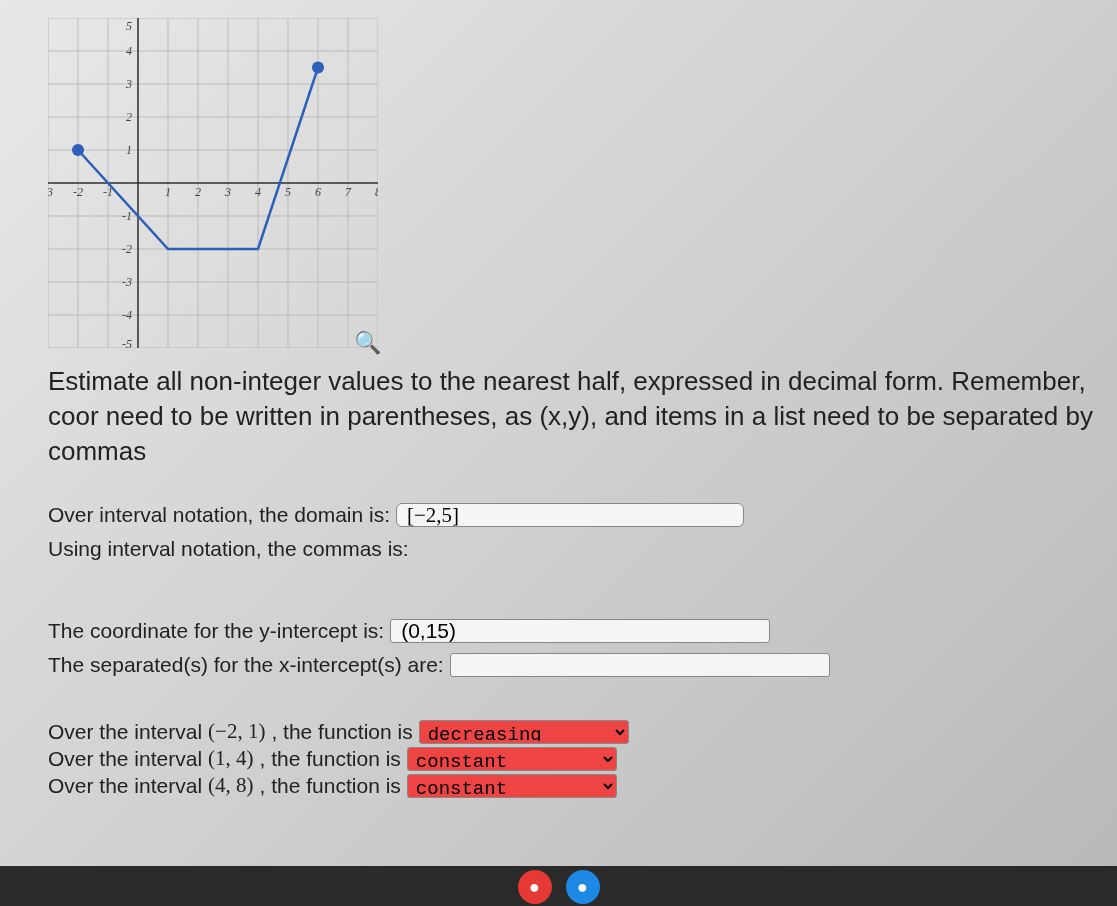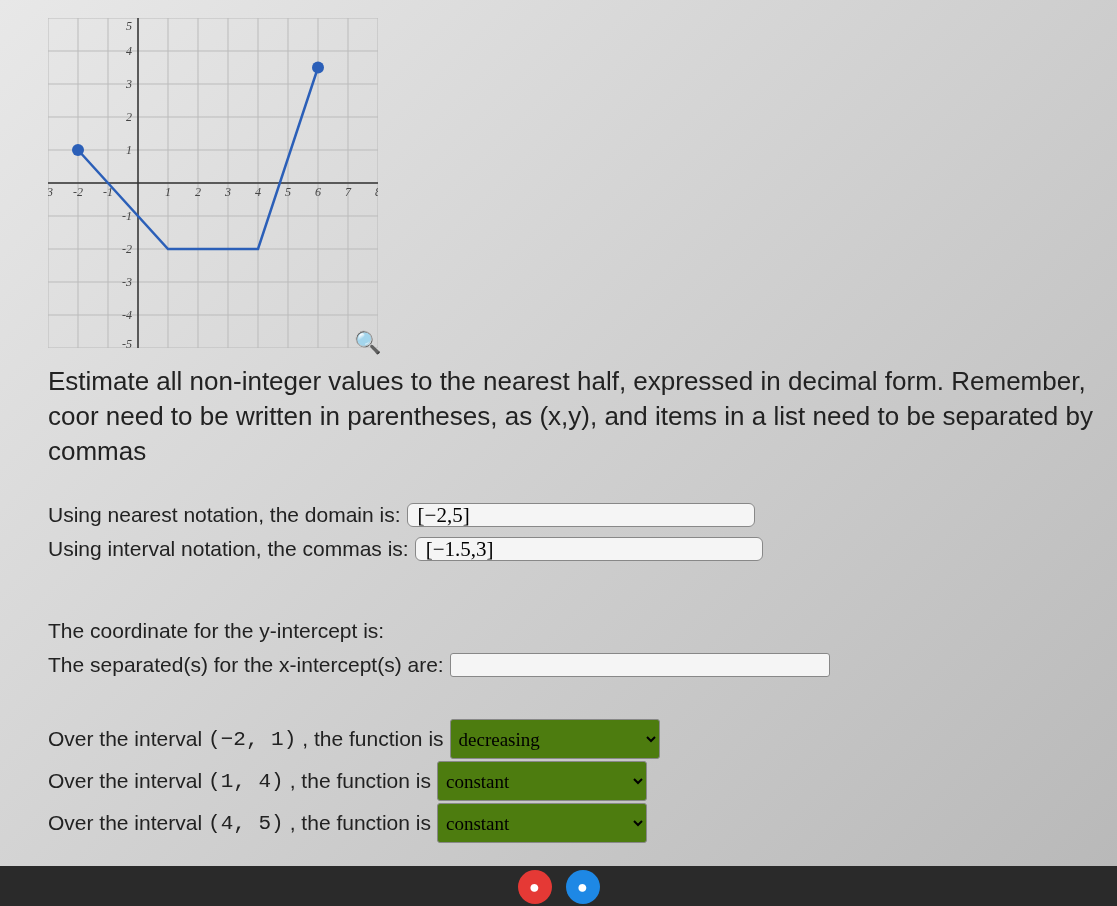--- a/index.html
+++ b/index.html
@@ -56,31 +56,31 @@
     height: 24px;
     width: 348px;
   }
   input.text-field.plain-font {
     font-family: Arial, Helvetica, sans-serif;
     border-radius: 3px;
     width: 380px;
   }
   input.text-field.empty { width: 380px; }
   select.dropdown {
-    font-family: Liberation Serif, serif;
+    font-family: Liberation Mono, monospace;
     font-size: 19px;
     padding: 2px 4px;
     border: 1px solid #888;
     border-radius: 3px;
-    background: #4d7c0f;
-    height: 40px;
+    background: #ef4444;
+    height: 24px;
     width: 210px;
   }
   .tight .row { margin: 2px 0; }
-  .math { font-family: Liberation Mono, monospace; }
+  .math { font-family: Liberation Serif, serif; }
   .bottom-bar {
     position: absolute;
     left: 0; right: 0; bottom: 0;
     height: 40px;
     background: #2a2a2a;
     display: flex;
     justify-content: center;
     align-items: flex-end;
     gap: 14px;
     padding-bottom: 0;
@@ -163,30 +163,30 @@
       <polyline points="30,132 120,231 210,231 270,49.5" fill="none" stroke="#2b5fb8" stroke-width="2.5"></polyline>
       <circle cx="30" cy="132" r="6" fill="#2b5fb8"></circle>
       <circle cx="270" cy="49.5" r="6" fill="#2b5fb8"></circle>
     </svg>
     <span class="zoom-icon">🔍</span>
   </div>
 
   <div class="instructions">Estimate all non-integer values to the nearest half, expressed in decimal form. Remember, coor need to be written in parentheses, as (x,y), and items in a list need to be separated by commas</div>
 
   <div class="row">
-    <span>Using nearest notation, the domain is:</span>
+    <span>Over interval notation, the domain is:</span>
     <input class="text-field" type="text" value="[−2,5]" style="">
   </div>
   <div class="row">
     <span>Using interval notation, the commas is:</span>
-    <input class="text-field" type="text" value="[−1.5,3]" style="">
   </div>
 
   <div class="row gap">
     <span>The coordinate for the y-intercept is:</span>
+    <input class="text-field plain-font" type="text" value="(0,15)" style="">
   </div>
   <div class="row">
     <span>The separated(s) for the x-intercept(s) are:</span>
     <input class="text-field plain-font empty" type="text" value="" style="">
   </div>
 
   <div class="tight" style="margin-top:42px;">
     <div class="row">
       <span>Over the interval </span>
       <span class="math">(−2, 1)</span>
@@ -194,21 +194,21 @@
       <select class="dropdown" id="sel1"><option value="decreasing">decreasing</option><option value="increasing">increasing</option><option value="constant">constant</option></select>
     </div>
     <div class="row">
       <span>Over the interval </span>
       <span class="math">(1, 4)</span>
       <span>, the function is</span>
       <select class="dropdown" id="sel2"><option value="decreasing">decreasing</option><option value="increasing">increasing</option><option value="constant" selected="">constant</option></select>
     </div>
     <div class="row">
       <span>Over the interval </span>
-      <span class="math">(4, 5)</span>
+      <span class="math">(4, 8)</span>
       <span>, the function is</span>
       <select class="dropdown" id="sel3"><option value="decreasing">decreasing</option><option value="increasing">increasing</option><option value="constant" selected="">constant</option></select>
     </div>
   </div>
 
 </div>
 
 <div class="bottom-bar">
   <div class="bar-icon ic1">●</div>
   <div class="bar-icon ic2">●</div>

